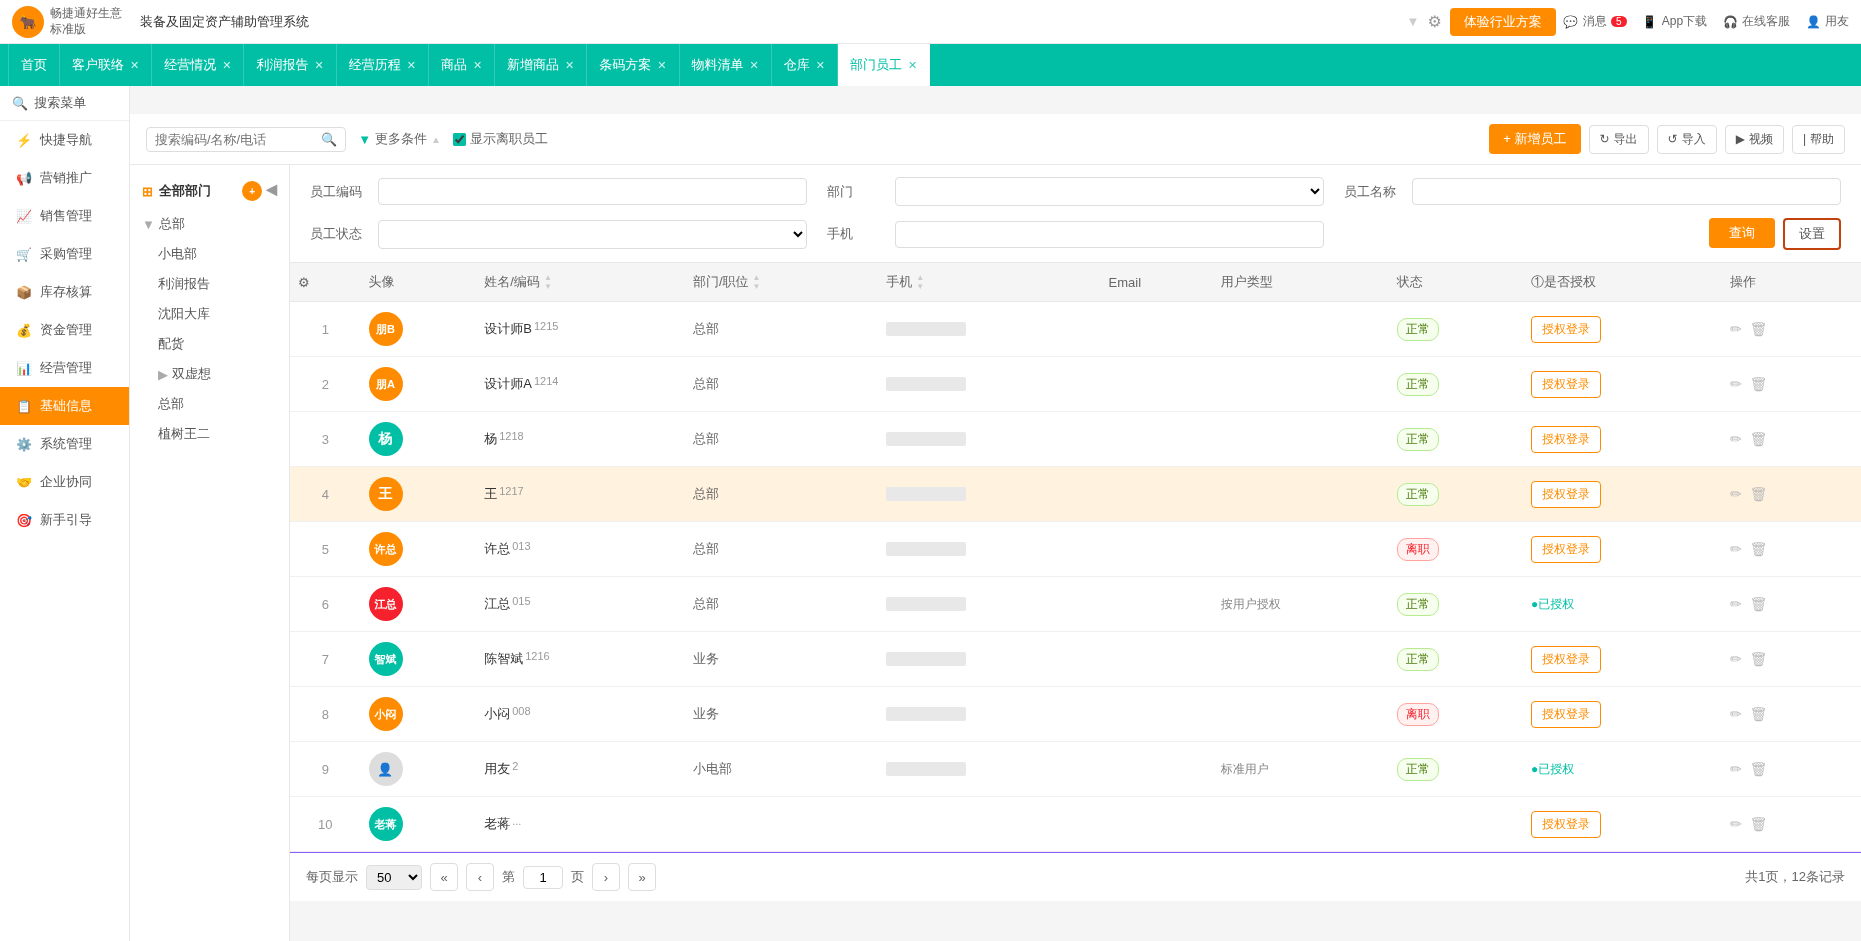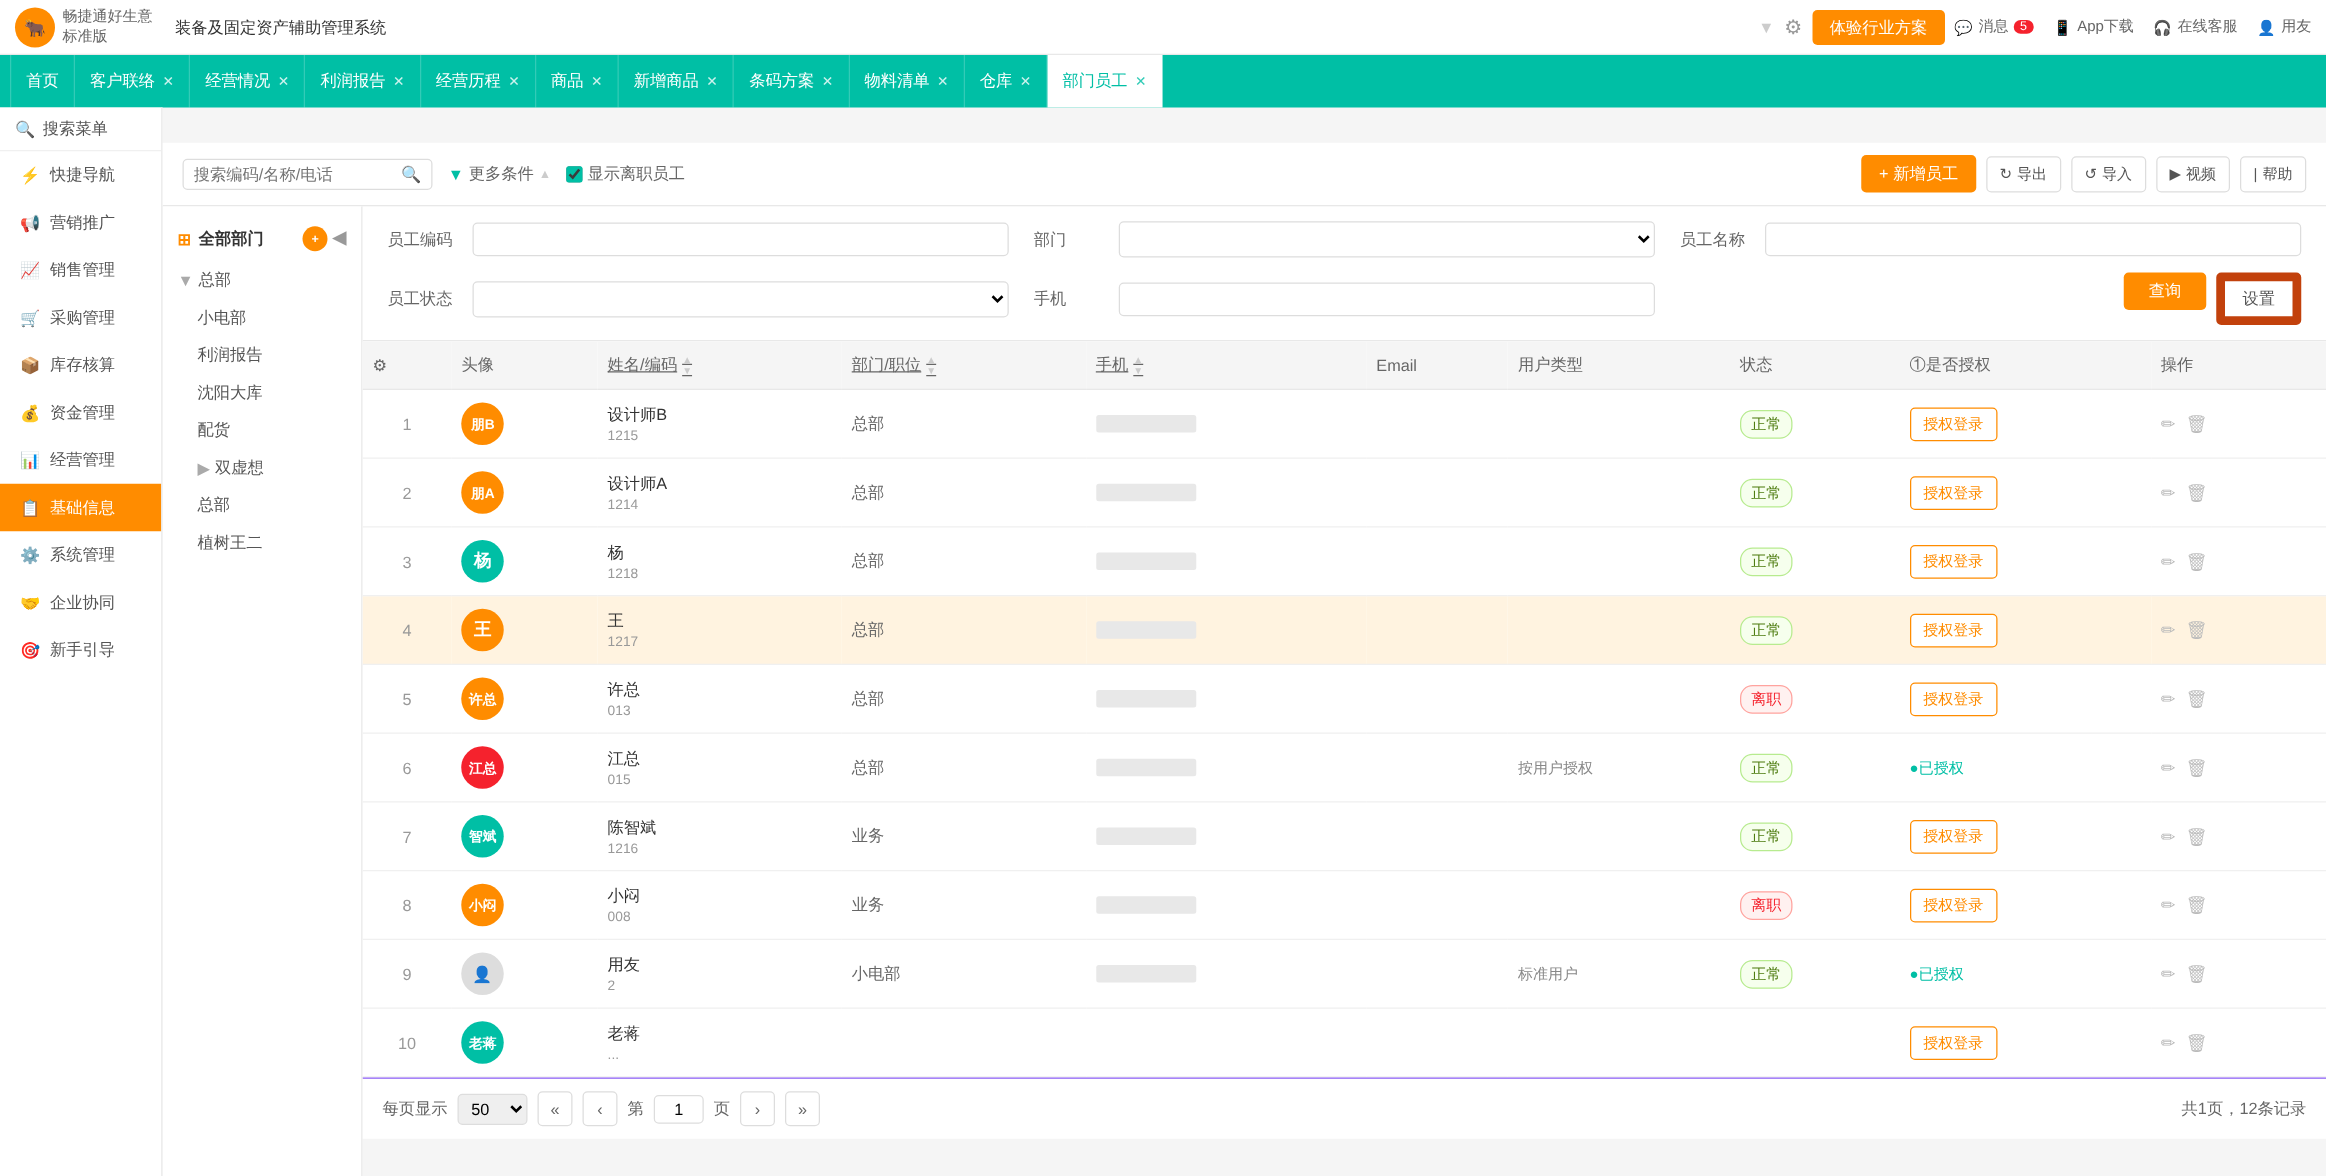--- a/index.html
+++ b/index.html
@@ -62,46 +62,46 @@
     .btn-outline { background: #fff; color: #555; border: 1px solid #ddd; border-radius: 4px; padding: 5px 10px; cursor: pointer; font-size: 12px; display: flex; align-items: center; gap: 4px; }
 
     
     .adv-filter { background: #fff; padding: 12px 20px; border-bottom: 1px solid #e8e8e8; display: grid; grid-template-columns: 1fr 1fr 1fr; gap: 12px 20px; align-items: center; }
     .filter-row { display: flex; align-items: center; gap: 8px; }
     .filter-label { color: #666; font-size: 13px; white-space: nowrap; min-width: 60px; }
     .filter-input { flex: 1; border: 1px solid #ddd; border-radius: 4px; padding: 5px 8px; font-size: 13px; outline: none; }
     .filter-select { flex: 1; border: 1px solid #ddd; border-radius: 4px; padding: 5px 8px; font-size: 13px; outline: none; background: #fff; cursor: pointer; }
     .filter-actions { display: flex; gap: 8px; align-items: flex-start; justify-content: flex-end; }
     .btn-query { background: #ff8c00; color: #fff; border: none; border-radius: 4px; padding: 6px 20px; cursor: pointer; font-size: 13px; }
-    .btn-set { background: #fff; color: #555; border: 7px solid #c2410c; border-radius: 4px; padding: 5px 14px; cursor: pointer; font-size: 13px; }
+    .btn-set { background: #fff; color: #555; border: 2px solid #c2410c; border-radius: 4px; padding: 5px 14px; cursor: pointer; font-size: 13px; }
 
     
     .emp-table { width: 100%; background: #fff; border-collapse: collapse; }
     .emp-table th { background: #f5f5f5; padding: 10px 8px; text-align: left; font-weight: normal; color: #666; font-size: 13px; border-bottom: 1px solid #e8e8e8; white-space: nowrap; }
     .emp-table td { padding: 10px 8px; border-bottom: 1px solid #f0f0f0; font-size: 13px; color: #333; vertical-align: middle; }
     .emp-table tr.highlighted { background: #fff3e0; }
     .avatar { width: 34px; height: 34px; border-radius: 50%; display: flex; align-items: center; justify-content: center; color: #fff; font-size: 13px; font-weight: bold; flex-shrink: 0; }
-    .name-code { display: flex; flex-direction: column; gap: 2px; }
+    .name-code { display: flex; flex-direction: row; gap: 2px; }
     .emp-name { font-size: 13px; color: #333; }
     .emp-code { font-size: 11px; color: #999; }
     .status-badge { display: inline-block; padding: 2px 8px; border-radius: 10px; font-size: 12px; }
     .status-normal { background: #f6ffed; color: #4d7c0f; border: 1px solid #b7eb8f; }
     .status-resign { background: #fff1f0; color: #f5222d; border: 1px solid #ffa39e; }
     .btn-auth { background: #fff; color: #ff8c00; border: 1px solid #ff8c00; border-radius: 4px; padding: 4px 10px; cursor: pointer; font-size: 12px; }
     .auth-granted { color: #00bfa5; font-size: 12px; display: flex; align-items: center; gap: 4px; }
     .op-icons { display: flex; gap: 8px; color: #bbb; }
     .op-icon { cursor: pointer; font-size: 14px; }
     .gray-block { width: 80px; height: 14px; background: #e8e8e8; border-radius: 2px; }
 
     
     .pagination { display: flex; align-items: center; padding: 10px 16px; background: #fff; border-top: 1px solid #8b5cf6; gap: 8px; font-size: 13px; color: #666; }
     .pagination select { border: 1px solid #ddd; border-radius: 4px; padding: 3px 6px; font-size: 13px; }
     .page-btn { width: 28px; height: 28px; border: 1px solid #ddd; border-radius: 4px; display: flex; align-items: center; justify-content: center; cursor: pointer; background: #fff; color: #666; font-size: 13px; }
     .page-input { width: 40px; border: 1px solid #ddd; border-radius: 4px; padding: 3px 6px; text-align: center; font-size: 13px; outline: none; }
-    .col-sort { display: flex; align-items: center; gap: 4px; cursor: pointer; text-decoration: underline; }
+    .col-sort { display: flex; align-items: center; gap: 4px; cursor: pointer; }
     .sort-arrows { display: flex; flex-direction: column; gap: 1px; }
     .sort-arrow { font-size: 8px; line-height: 1; color: #ccc; }
 
     
     .settings-col { text-align: center; }
   </style>
 </head>
 <body>
 
 <div class="top-bar">

